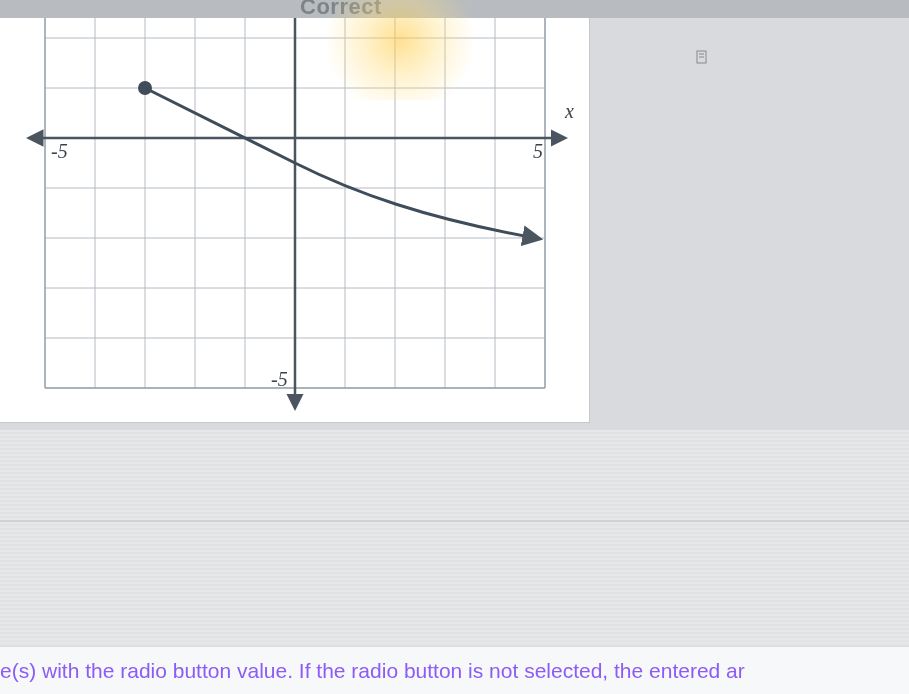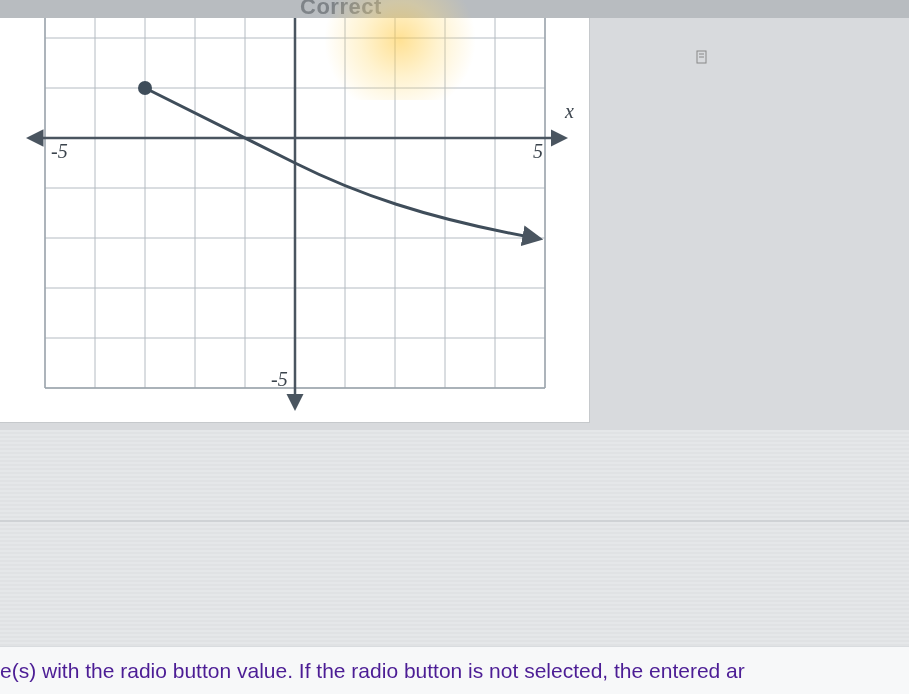--- a/index.html
+++ b/index.html
@@ -80,21 +80,21 @@
     position: absolute;
     bottom: 0;
     left: 0; right: 0;
     height: 48px;
     background: #f7f8f9;
     border-top: 1px solid #d9dcdf;
     display: flex;
     align-items: center;
   }
   .bottom-text {
-    color: #4c1d95;
+    color: #8b5cf6;
     font-size: 21px;
     white-space: nowrap;
     padding-left: 0;
   }
 </style>
 </head>
 <body>
 
 <div class="top-bar"></div>
 <div class="correct-label">Correct</div>

